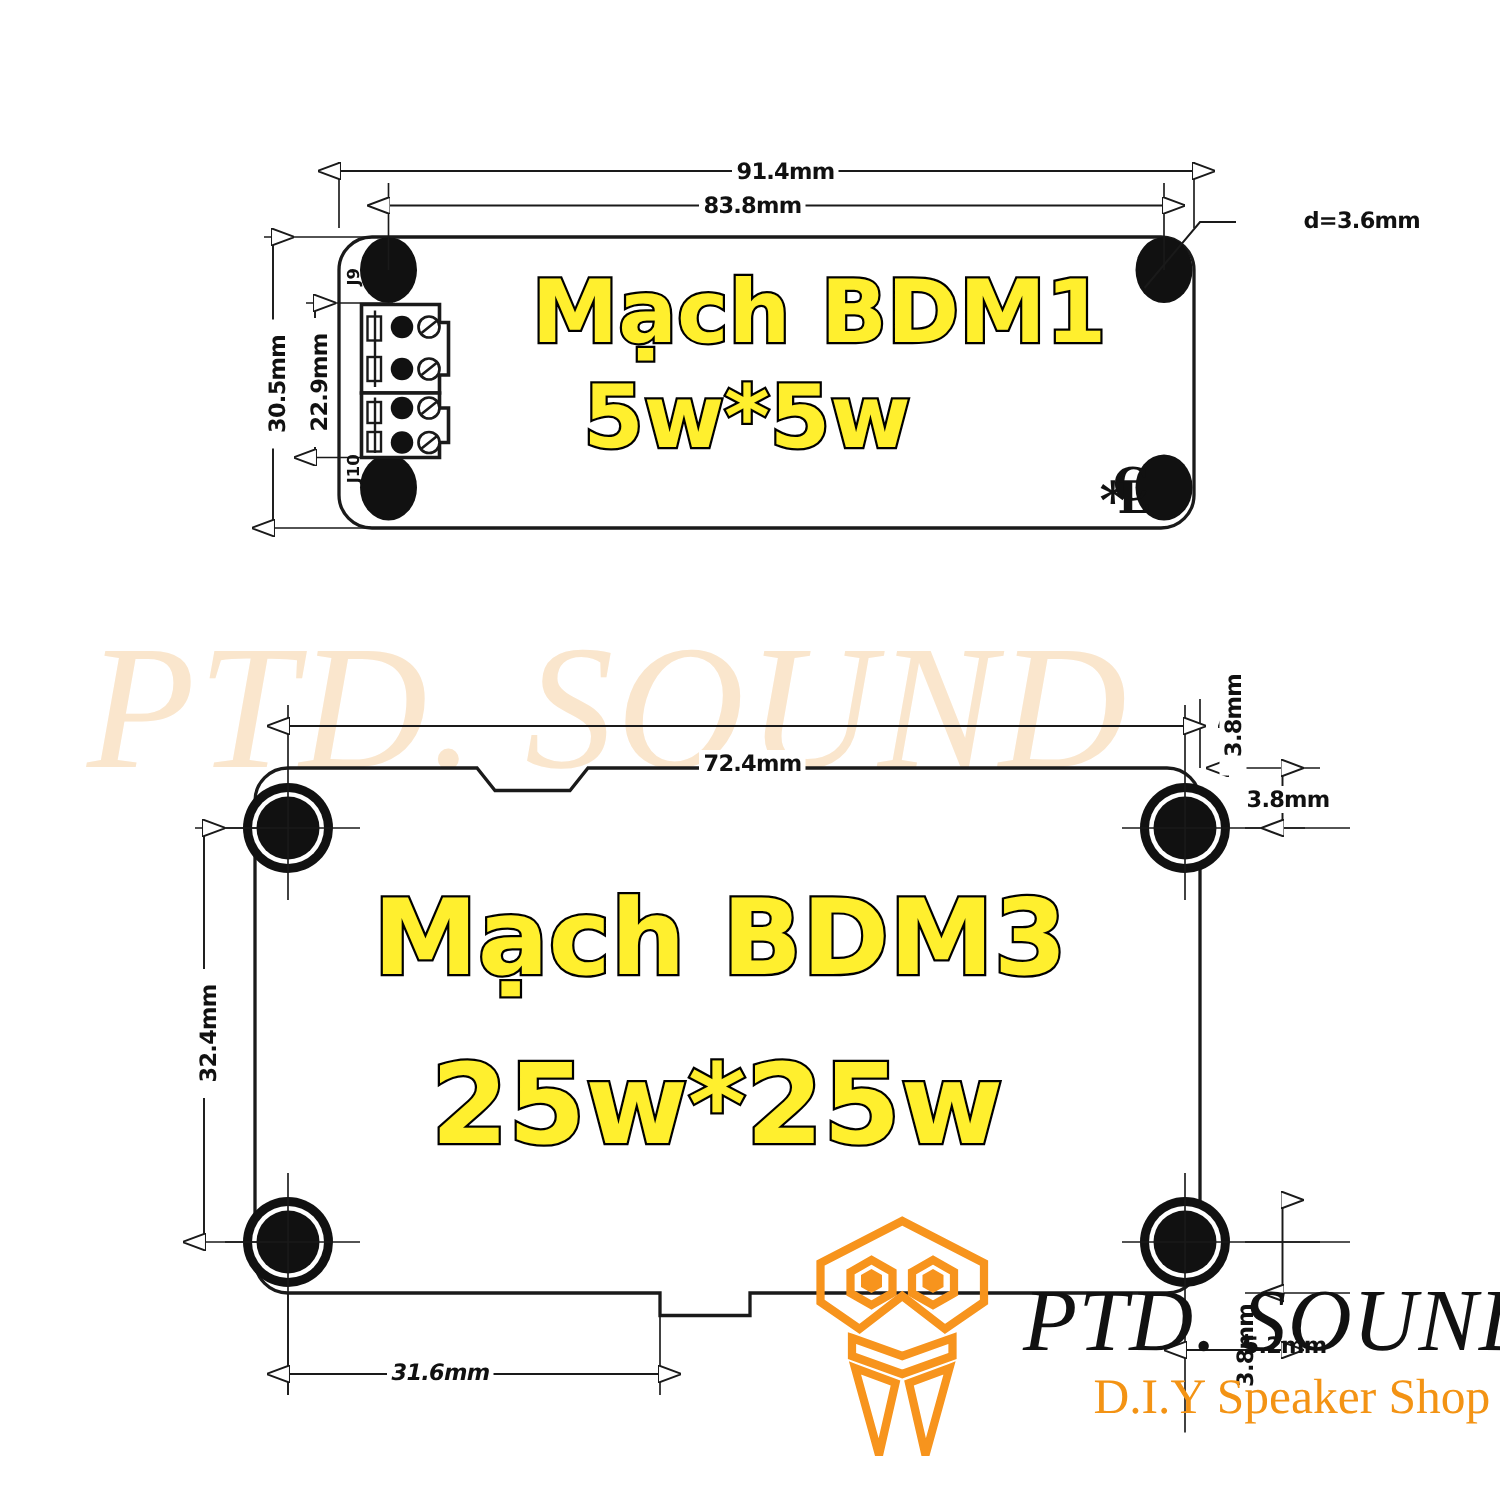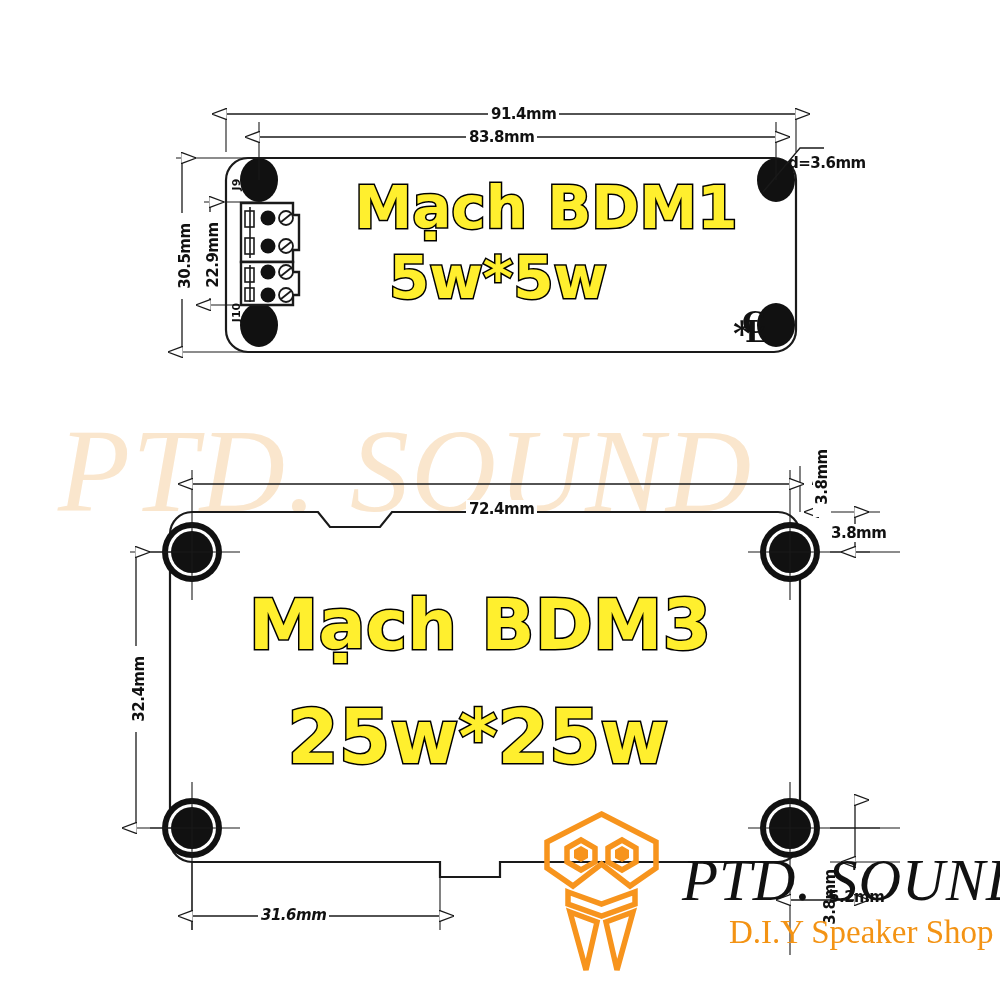--- a/index.html
+++ b/index.html
@@ -265,21 +265,21 @@
   </svg>
 
   <div class="dim" id="d-b1-914" style="left:488px;top:105px;">91.4mm</div>
 
   <div class="dim" id="d-b1-838" style="left:466px;top:128px;">83.8mm</div>
 
   <div class="dim vert" id="d-b1-305" style="left:142px;top:247px;width:80px;text-align:center;">30.5mm</div>
 
   <div class="dim vert" id="d-b1-229" style="left:170px;top:246px;width:80px;text-align:center;">22.9mm</div>
 
-  <div class="dim nobg" id="d-b1-dia" style="left:785px;top:138px;margin-top:16px;">d=3.6mm</div>
+  <div class="dim nobg" id="d-b1-dia" style="left:866px;top:138px;">d=3.6mm</div>
 
   <div class="dim vert small nobg" style="left:216px;top:178px;width:34px;text-align:center;">J9</div>
 
   <div class="dim vert small nobg" style="left:213px;top:306px;width:40px;text-align:center;">J10</div>
 
   <div class="dim" id="d-b3-724b" style="left:466px;top:500px;">72.4mm</div>
 
   <div class="dim vert" id="d-b3-38v" style="left:782px;top:468px;width:74px;text-align:center;">3.8mm</div>
 
   <div class="dim" id="d-b3-38h" style="left:828px;top:524px;">3.8mm</div>

